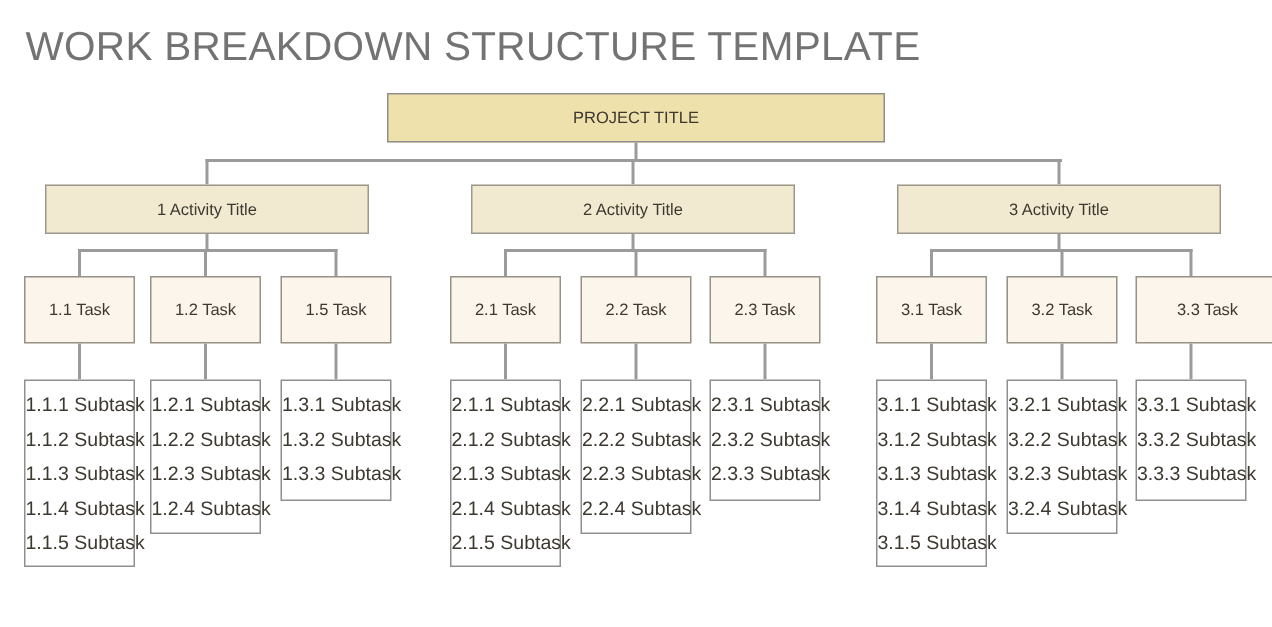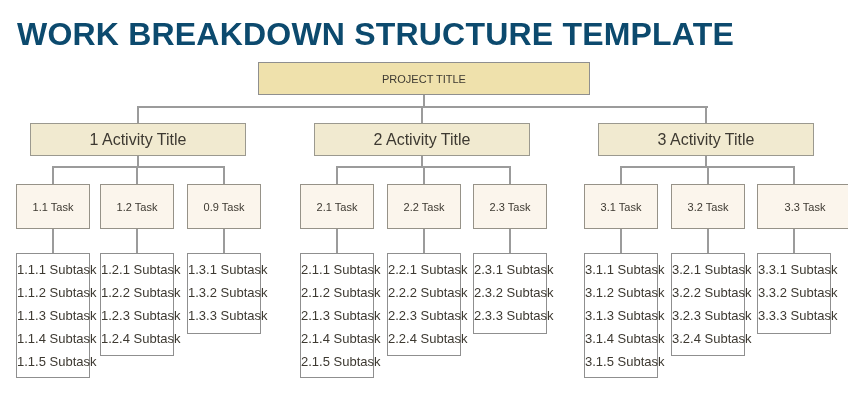--- a/index.html
+++ b/index.html
@@ -2,28 +2,28 @@
 <html><head>
 <meta charset="utf-8">
 <style>
   html,body{margin:0;padding:0;background:#ffffff;}
   #canvas{
     position:relative;width:848px;height:418px;background:#ffffff;overflow:hidden;
     font-family:"Liberation Sans", sans-serif;
   }
   #page-title{
     position:absolute;left:17px;top:16px;
-    font-size:32px;font-weight:700;letter-spacing:0.2px;color:#0c4a6e;white-space:nowrap;
+    font-size:27px;font-weight:400;letter-spacing:0.2px;color:#737373;white-space:nowrap;
   }
   .box{
     position:absolute;box-sizing:border-box;display:flex;align-items:center;justify-content:center;
     color:#3d3931;text-align:center;
   }
   .project{background:#efe1ac;border:1px solid #8f8f8f;font-size:11px;}
-  .activity{background:#f1ead0;border:1px solid #9b998f;font-size:16px;}
+  .activity{background:#f1ead0;border:1px solid #9b998f;font-size:11px;}
   .task{background:#fbf5ec;border:1px solid #969288;font-size:11px;}
   .subtasks{
     background:#ffffff;border:1px solid #8f8f8f;display:block;
     padding-top:4px;font-size:13px;
   }
   .subtasks .st{line-height:23px;text-align:center;white-space:nowrap;}
   .vline{position:absolute;width:2px;background:#9b9b9b;}
   .hline{position:absolute;height:2px;background:#9b9b9b;}
 </style>
 </head>
@@ -71,21 +71,21 @@
   <div class="vline" style="left:707px;top:166px;height:18px;"></div>
   <div class="vline" style="left:793px;top:166px;height:18px;"></div>
 
   <div class="box task" style="left:16px;top:184px;width:74px;height:45px;">
     <span>1.1 Task</span>
   </div>
   <div class="box task" style="left:100px;top:184px;width:74px;height:45px;">
     <span>1.2 Task</span>
   </div>
   <div class="box task" style="left:187px;top:184px;width:74px;height:45px;">
-    <span>0.9 Task</span>
+    <span>1.5 Task</span>
   </div>
   <div class="box task" style="left:300px;top:184px;width:74px;height:45px;">
     <span>2.1 Task</span>
   </div>
   <div class="box task" style="left:387px;top:184px;width:74px;height:45px;">
     <span>2.2 Task</span>
   </div>
   <div class="box task" style="left:473px;top:184px;width:74px;height:45px;">
     <span>2.3 Task</span>
   </div>

